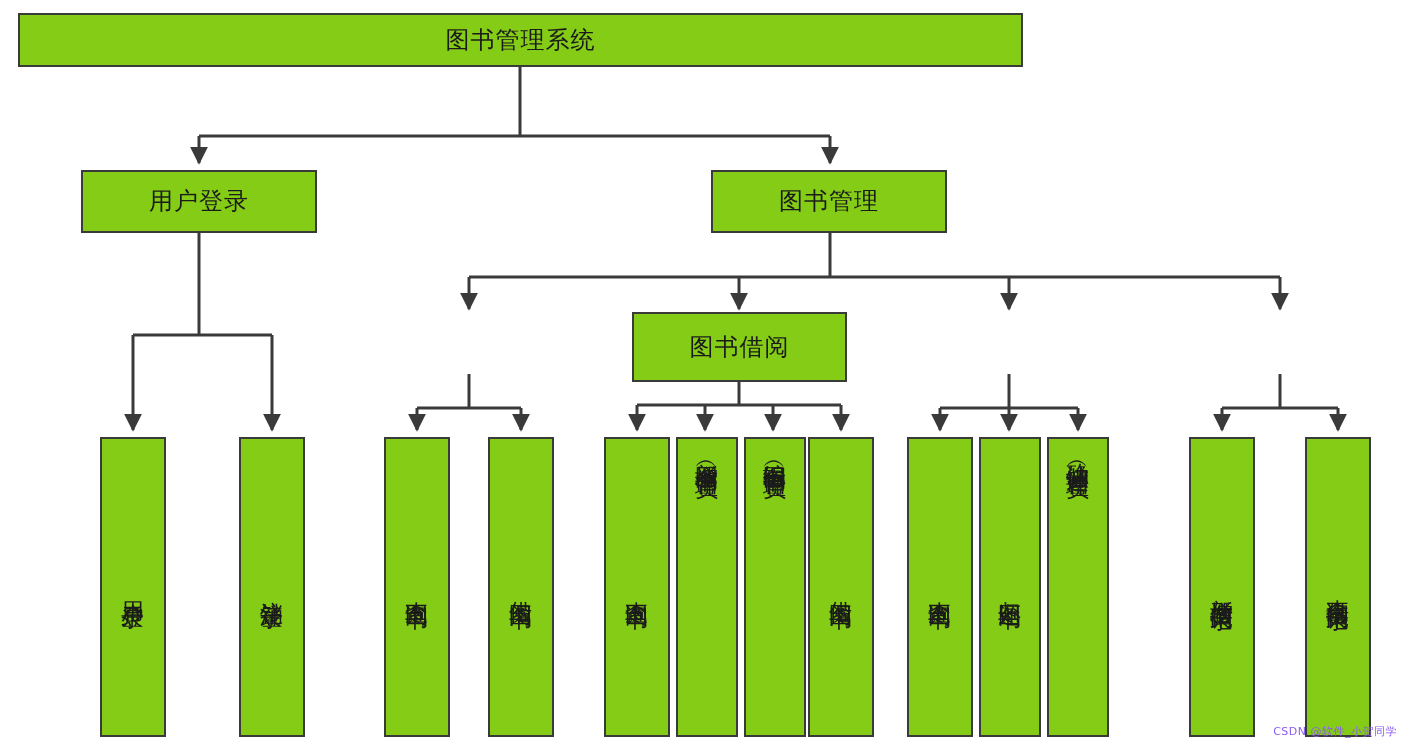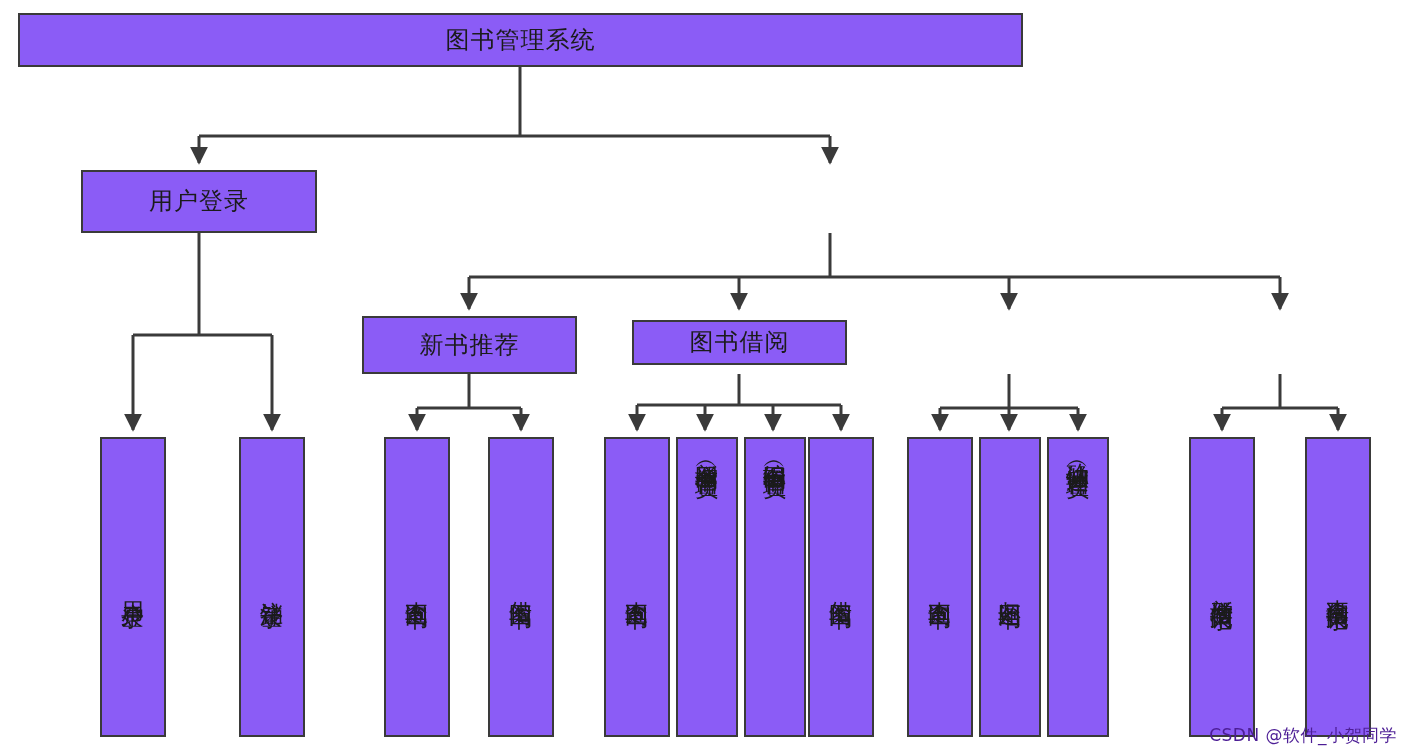--- a/index.html
+++ b/index.html
@@ -23,21 +23,21 @@
   svg.edges {
     position: absolute;
     left: 0; top: 0;
     width: 1405px;
     height: 747px;
     pointer-events: none;
   }
   .node {
     position: absolute;
     box-sizing: border-box;
-    background: #8b5cf6;
+    background: #84cc16;
     border: 2.5px solid #3a3a3a;
     display: flex;
     align-items: center;
     justify-content: center;
     color: #1b1b1b;
   }
   .node.h {
     font-size: 24px;
     letter-spacing: 1px;
     line-height: 1.1;
@@ -59,23 +59,23 @@
     white-space: nowrap;
     text-align: left;
   }
   .node.v.centered {
     align-items: center;
     padding-top: 0;
   }
   .watermark {
     position: absolute;
     right: 8px;
-    bottom: 0;
-    font-size: 17px;
-    color: #4c1d95;
+    bottom: 8px;
+    font-size: 11px;
+    color: #8b5cf6;
     letter-spacing: 0.5px;
     white-space: nowrap;
   }
 </style>
 </head>
 <body>
 
 <div id="diagram-root">
 
   <svg class="edges" viewBox="0 0 1405 747" xmlns="http://www.w3.org/2000/svg">
@@ -128,25 +128,25 @@
     </g>
   </svg>
 
   <div class="node h" style="left:18px; top:13px; width:1005px; height:54px;">
     <span class="label">图书管理系统</span>
   </div>
 
   <div class="node h" style="left:81px; top:170px; width:236px; height:63px;">
     <span class="label">用户登录</span>
   </div>
+  <div class="node h" style="left:711px; top:170px; width:236px; height:63px;">
+    <span class="label">图书管理</span>
+  </div>
 
-  <div class="node h" style="left:362px; top:316px; width:215px; height:58px;">
-    <span class="label">新书推荐</span>
-  </div>
-  <div class="node h" style="left:632px; top:320px; width:215px; height:45px;">
+  <div class="node h" style="left:632px; top:312px; width:215px; height:70px;">
     <span class="label">图书借阅</span>
   </div>
 
   <div class="node v centered" style="left:100px; top:437px; width:66px; height:300px;">
     <span class="label">用户登录</span>
   </div>
   <div class="node v centered" style="left:239px; top:437px; width:66px; height:300px;">
     <span class="label">注销登录</span>
   </div>
 

